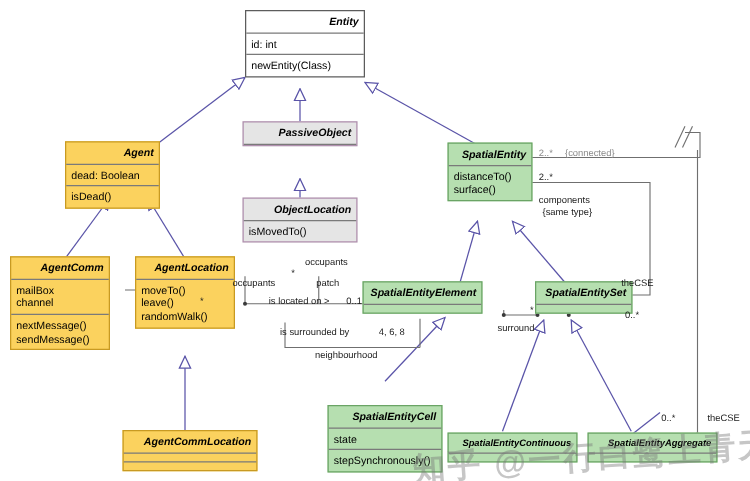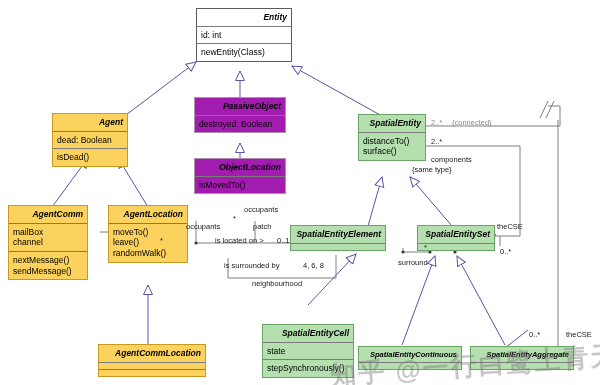--- a/index.html
+++ b/index.html
@@ -33,21 +33,21 @@
   .umlbox .sec{
     padding:3px 4px 3px 4px;
     border-bottom:1px solid #7a7a7a;
   }
   .umlbox .sec:last-child{border-bottom:none;}
   .umlbox .sec div{white-space:nowrap;}
   .umlbox .sec.empty{height:6px;padding:0;}
 
   .c-white{background:#ffffff;border-color:#5c5c5c;}
   .c-yellow{background:#fbd25e;border-color:#c89a22;}
-  .c-purple{background:#a21caf;border-color:#b08fae;}
+  .c-purple{background:#e5e5e5;border-color:#b08fae;}
   .c-green{background:#b6dfb0;border-color:#6aa465;}
 
   .lbl{
     position:absolute;
     font-size:7.5px;
     color:#1a1a1a;
     white-space:nowrap;
     line-height:1.2;
   }
   .lbl.grey{color:#8a8a8a;}
@@ -188,23 +188,20 @@
     <div class="ttl">AgentLocation</div>
     <div class="sec">
       <div>moveTo()</div>
       <div>leave()</div>
       <div>randomWalk()</div>
     </div>
   </div>
 
   <div class="umlbox c-purple" style="left:194px;top:97px;width:92px;">
     <div class="ttl">PassiveObject</div>
-    <div class="sec">
-      <div>destroyed: Boolean</div>
-    </div>
   </div>
 
   <div class="umlbox c-purple" style="left:194px;top:158px;width:92px;">
     <div class="ttl">ObjectLocation</div>
     <div class="sec">
       <div>isMovedTo()</div>
     </div>
   </div>
 
   <div class="umlbox c-green" style="left:358px;top:114px;width:68px;">
@@ -213,21 +210,21 @@
       <div>distanceTo()</div>
       <div>surface()</div>
     </div>
   </div>
 
   <div class="umlbox c-green" style="left:290px;top:225px;width:96px;">
     <div class="ttl">SpatialEntityElement</div>
     <div class="sec empty"></div>
   </div>
 
-  <div class="umlbox c-green" style="left:417px;top:225px;width:78px;">
+  <div class="umlbox c-green" style="left:428px;top:225px;width:78px;">
     <div class="ttl">SpatialEntitySet</div>
     <div class="sec empty"></div>
   </div>
 
   <div class="umlbox c-green" style="left:262px;top:305px;width:92px;margin-top:19px;">
     <div class="ttl">SpatialEntityCell</div>
     <div class="sec">
       <div>state</div>
     </div>
     <div class="sec">
@@ -242,21 +239,21 @@
 
   <div class="umlbox c-green" style="left:470px;top:346px;width:104px;">
     <div class="ttl" style="font-size:7.5px;">SpatialEntityAggregate</div>
     <div class="sec empty"></div>
   </div>
 
   <div class="lbl grey" style="left:431px;top:118px;">2..*</div>
   <div class="lbl grey" style="left:452px;top:118px;">{connected}</div>
   <div class="lbl" style="left:431px;top:137px;">2..*</div>
   <div class="lbl" style="left:431px;top:155px;">components</div>
-  <div class="lbl" style="left:412px;top:165px;">{same type}</div>
+  <div class="lbl" style="left:434px;top:165px;">{same type}</div>
 
   <div class="lbl" style="left:186px;top:222px;">occupants</div>
   <div class="lbl" style="left:244px;top:205px;">occupants</div>
   <div class="lbl" style="left:160px;top:236px;">*</div>
   <div class="lbl" style="left:233px;top:214px;">*</div>
 
   <div class="lbl" style="left:253px;top:222px;">patch</div>
   <div class="lbl" style="left:215px;top:236px;">is located on &gt;</div>
   <div class="lbl" style="left:277px;top:236px;">0..1</div>
 

